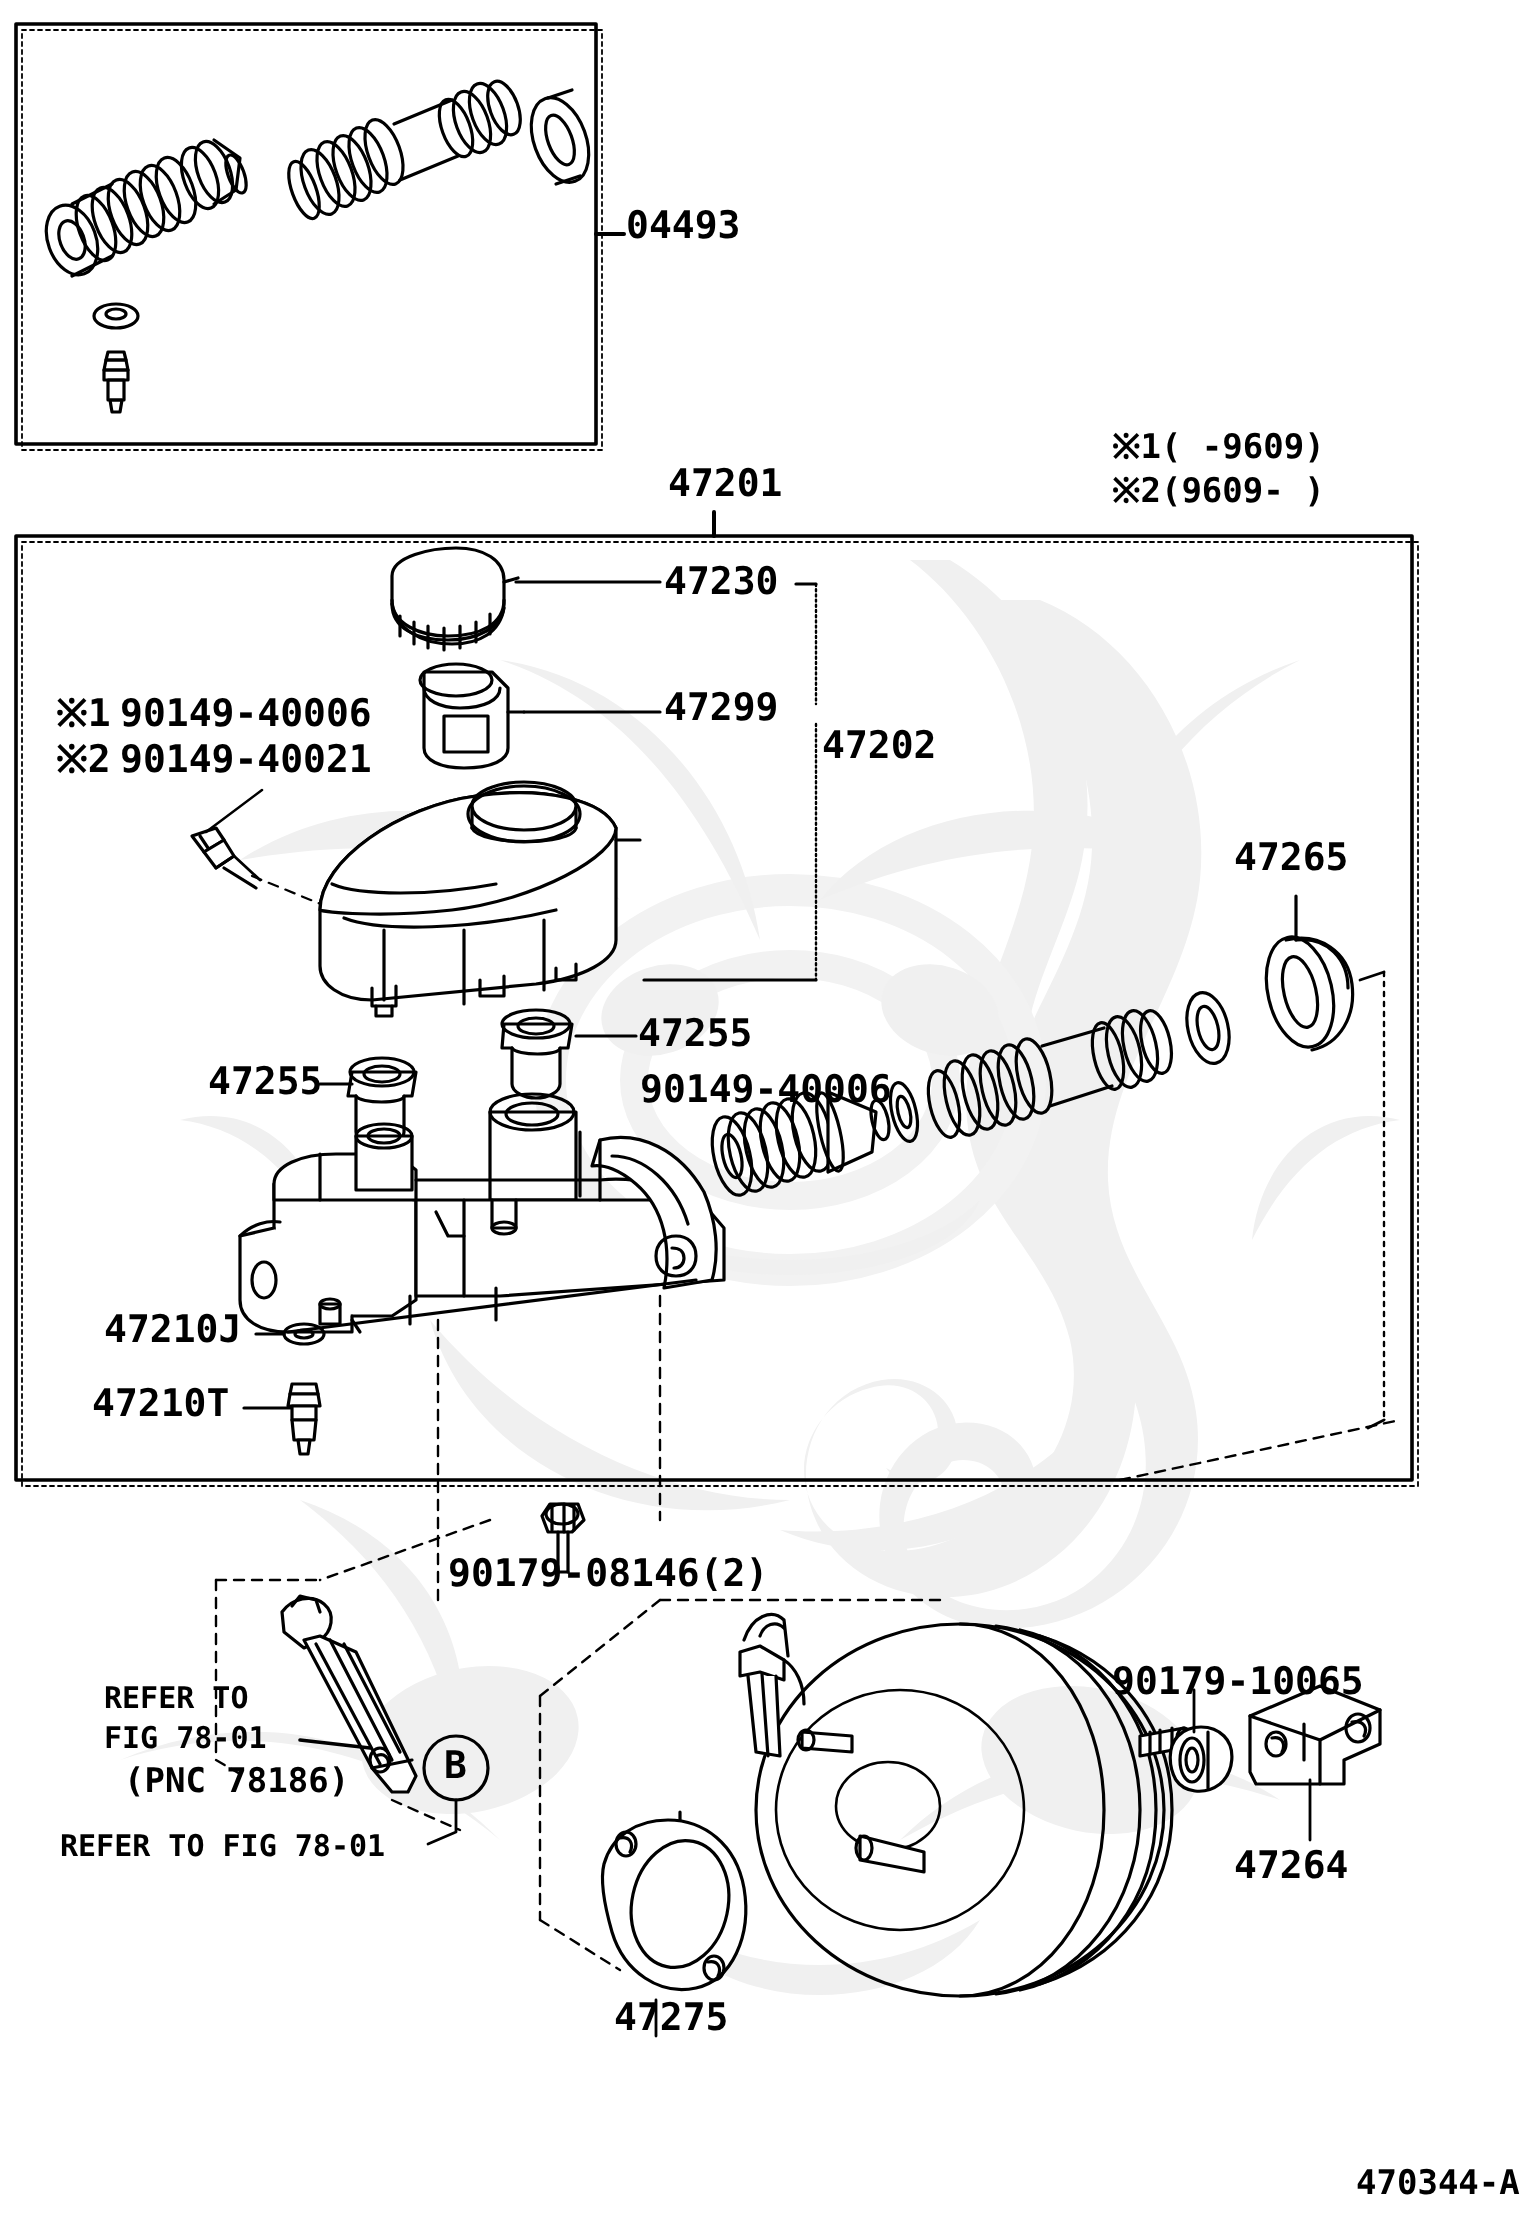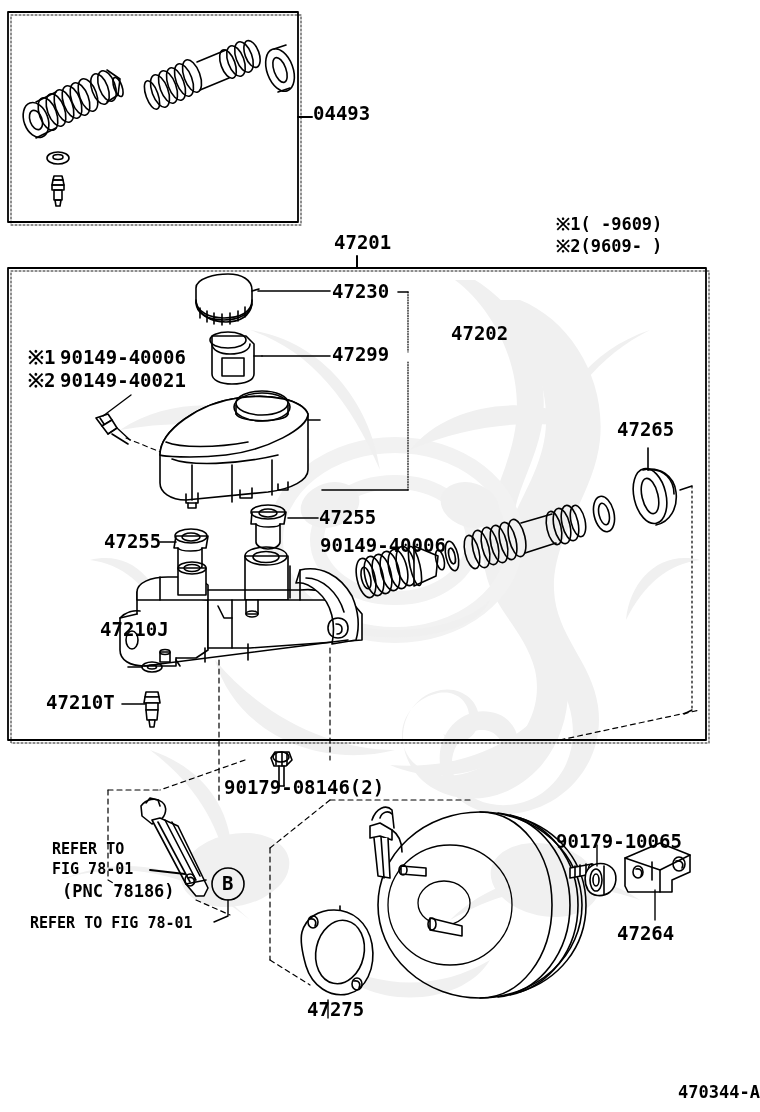--- a/index.html
+++ b/index.html
@@ -403,34 +403,34 @@
   </svg>
 
   <div class="lbl" style="left:313px;top:104px;">04493</div>
   <div class="lbl" style="left:334px;top:233px;">47201</div>
 
   <div class="lbl sm" style="left:556px;top:216px;">※1(    -9609)</div>
   <div class="lbl sm" style="left:556px;top:238px;">※2(9609-    )</div>
 
   <div class="lbl" style="left:332px;top:282px;">47230</div>
   <div class="lbl" style="left:332px;top:345px;">47299</div>
-  <div class="lbl" style="left:411px;top:324px;margin-left:40px;">47202</div>
+  <div class="lbl" style="left:411px;top:364px;">47202</div>
 
   <div class="lbl" style="left:28px;top:348px;">※1</div>
   <div class="lbl" style="left:60px;top:348px;">90149-40006</div>
   <div class="lbl" style="left:28px;top:371px;">※2</div>
   <div class="lbl" style="left:60px;top:371px;">90149-40021</div>
 
   <div class="lbl" style="left:617px;top:420px;">47265</div>
 
   <div class="lbl" style="left:104px;top:532px;">47255</div>
   <div class="lbl" style="left:319px;top:508px;">47255</div>
   <div class="lbl" style="left:320px;top:536px;">90149-40006</div>
 
-  <div class="lbl" style="left:52px;top:620px;margin-left:48px;">47210J</div>
+  <div class="lbl" style="left:52px;top:656px;">47210J</div>
   <div class="lbl" style="left:46px;top:693px;">47210T</div>
 
   <div class="lbl" style="left:224px;top:778px;">90179-08146(2)</div>
   <div class="lbl" style="left:556px;top:832px;">90179-10065</div>
   <div class="lbl" style="left:617px;top:924px;">47264</div>
   <div class="lbl" style="left:307px;top:1000px;">47275</div>
 
   <div class="lbl ref" style="left:52px;top:842px;">REFER TO</div>
   <div class="lbl ref" style="left:52px;top:862px;">FIG 78-01</div>
   <div class="lbl sm" style="left:62px;top:883px;">(PNC 78186)</div>

